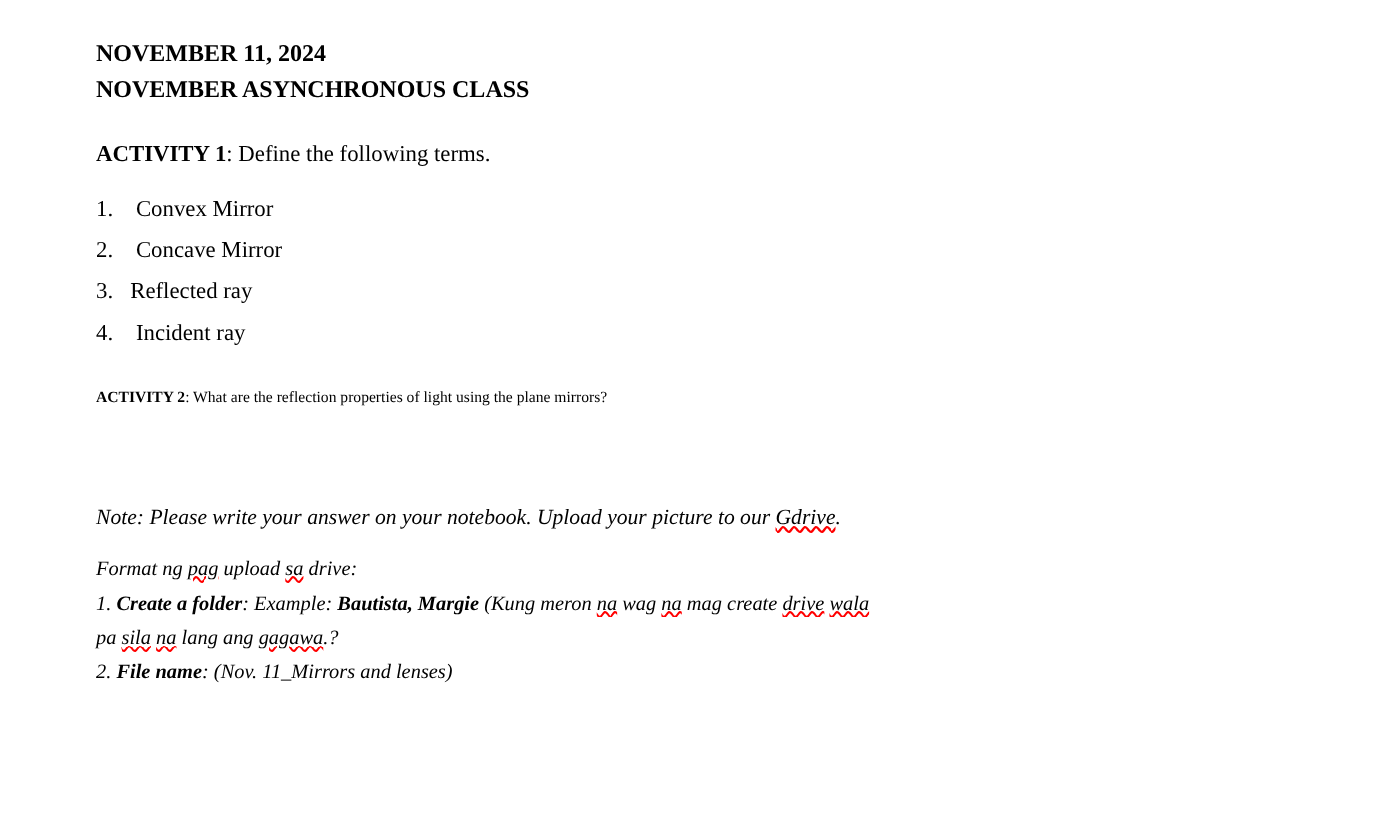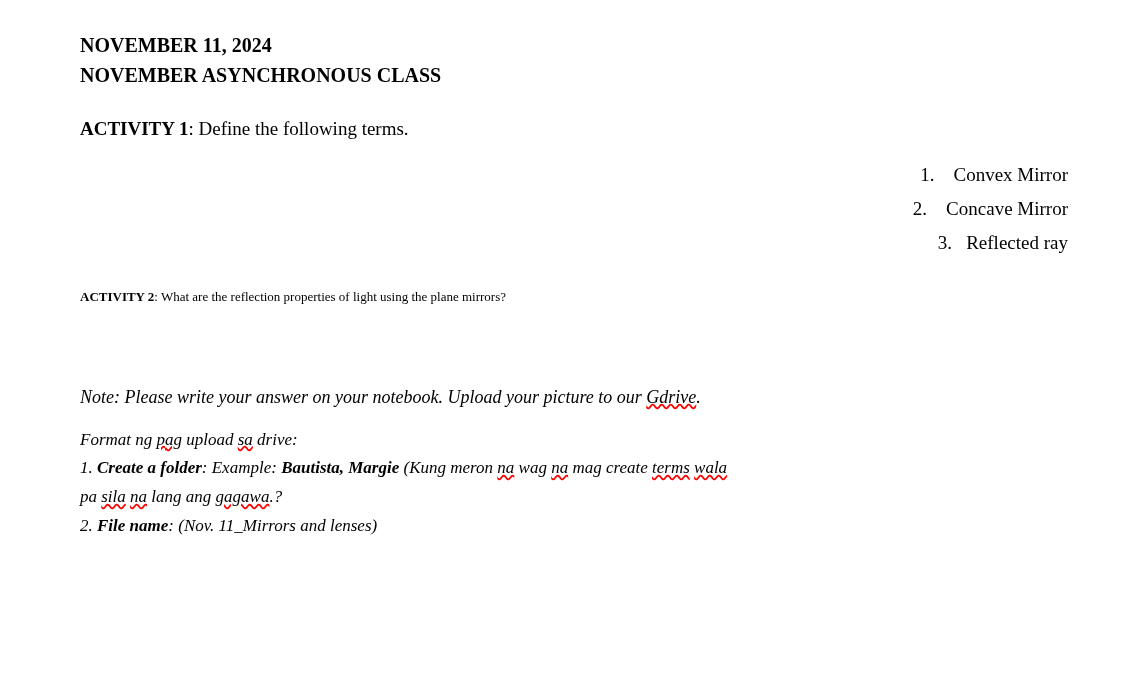--- a/index.html
+++ b/index.html
@@ -33,21 +33,21 @@
       text-align: left;
       margin-bottom: 18px;
       font-size: 19px;
     }
 
     .activity1-heading .bold {
       font-weight: bold;
     }
 
     .terms-list {
-      text-align: right;
+      text-align: left;
       list-style: none;
       margin-bottom: 28px;
       line-height: 1.8;
     }
 
     .terms-list li {
       font-size: 19px;
     }
 
     .activity2-section {
@@ -99,38 +99,42 @@
     <span>Convex Mirror</span>
   </li>
   <li>
     <span>2.</span>&nbsp;&nbsp;&nbsp;
     <span>Concave Mirror</span>
   </li>
   <li>
     <span>3.</span>&nbsp;&nbsp;
     <span>Reflected ray</span>
   </li>
+  <li>
+    <span>4.</span>&nbsp;&nbsp;&nbsp;
+    <span>Incident ray</span>
+  </li>
 </ul>
 
 <div class="activity2-section">
   <span class="bold">ACTIVITY 2</span><span>: What are the reflection properties of light using the plane mirrors?</span>
 </div>
 
 <div style="height: 60px;"></div>
 
 <div class="note-section">
   Note: Please write your answer on your notebook. Upload your picture to our <span class="squiggly">Gdrive</span>.
 </div>
 
 <div class="format-section">
   <div>
     Format ng <span class="squiggly">pag</span> upload <span class="squiggly">sa</span> drive:
   </div>
   <div>
-    1. <span class="bold">Create a folder</span>: Example: <span class="bold">Bautista, Margie</span> (Kung meron <span class="squiggly">na</span> wag <span class="squiggly">na</span> mag create <span class="squiggly">terms</span> <span class="squiggly">wala</span>
+    1. <span class="bold">Create a folder</span>: Example: <span class="bold">Bautista, Margie</span> (Kung meron <span class="squiggly">na</span> wag <span class="squiggly">na</span> mag create <span class="squiggly">drive</span> <span class="squiggly">wala</span>
   </div>
   <div>
     pa <span class="squiggly">sila</span> <span class="squiggly">na</span> lang ang <span class="squiggly">gagawa</span>.?
   </div>
   <div>
     2. <span class="bold">File name</span>: (Nov. 11_Mirrors and lenses)
   </div>
 </div>
 
 </body></html>

